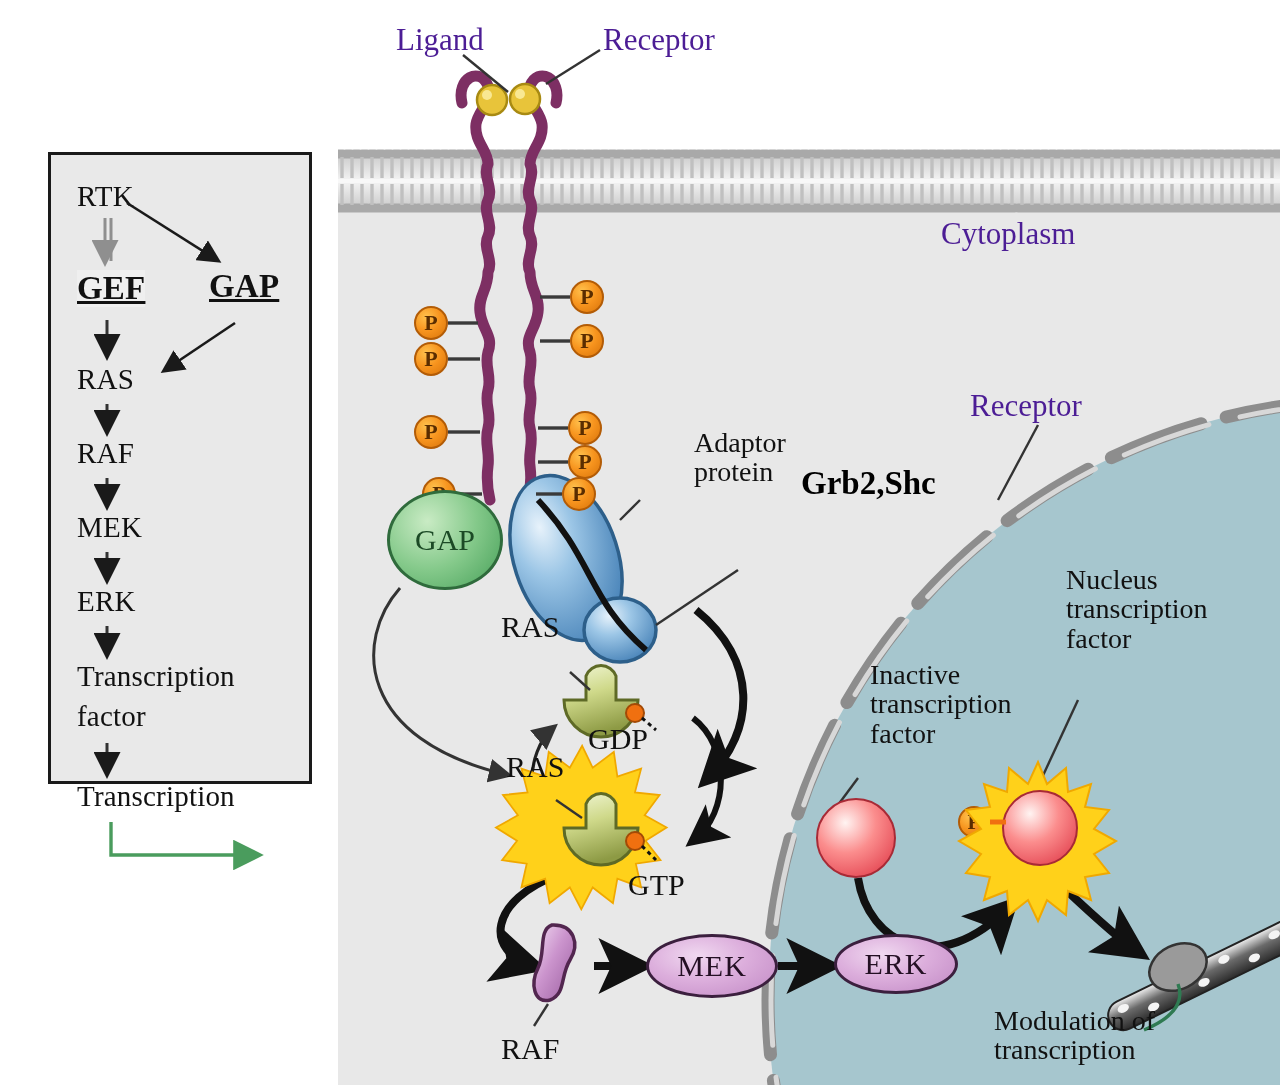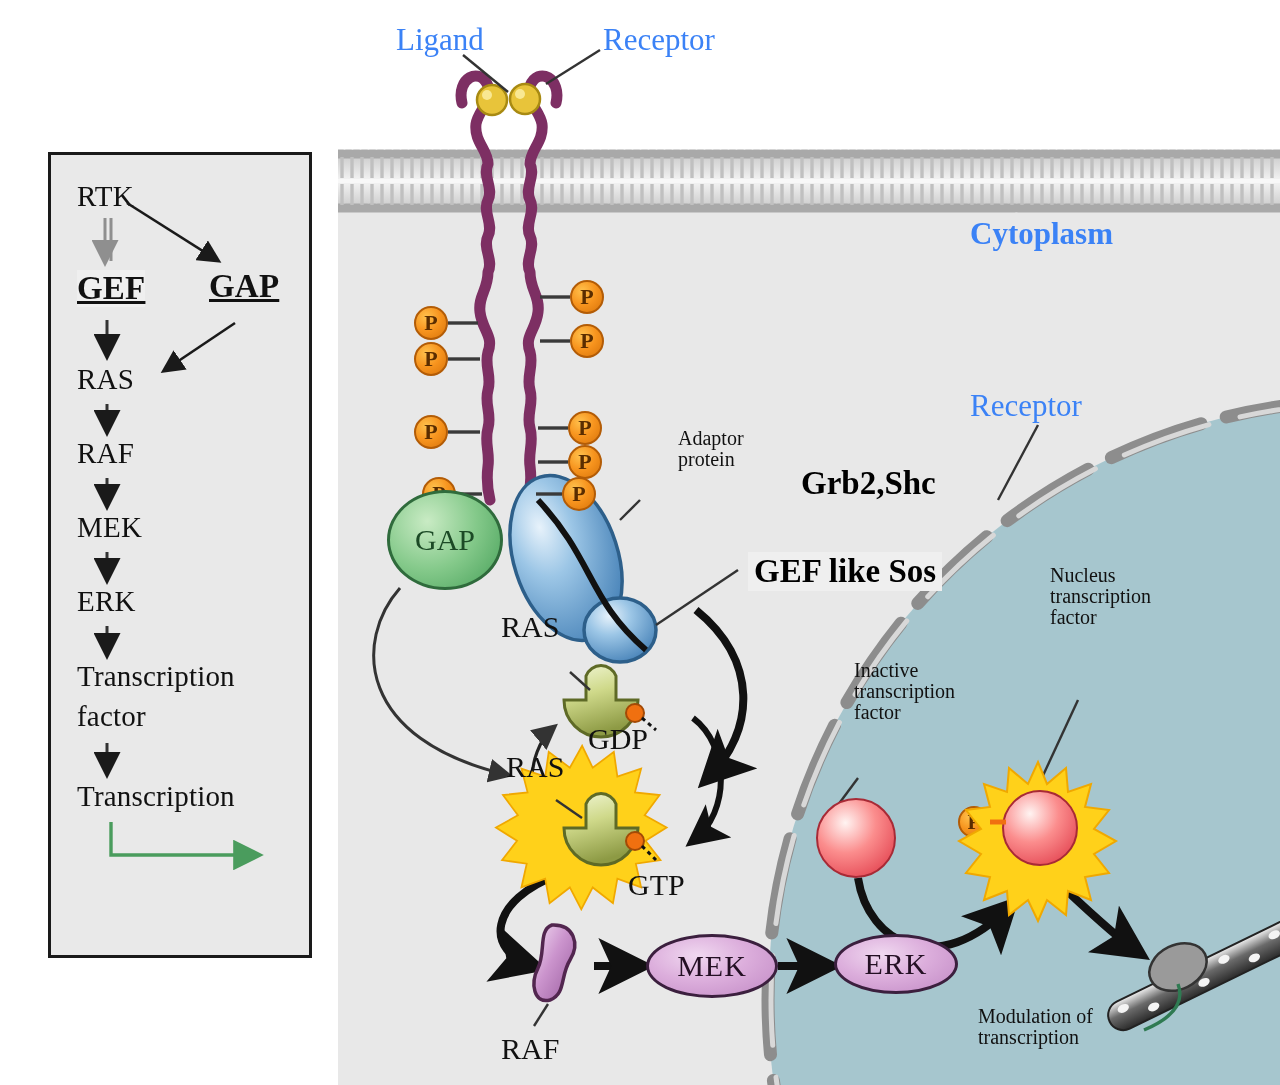--- a/index.html
+++ b/index.html
@@ -3,34 +3,34 @@
 <meta charset="utf-8">
 <style>
   html,body{margin:0;padding:0;background:#ffffff;}
   body{width:1280px;height:1085px;position:relative;overflow:hidden;
        font-family:"Liberation Serif","DejaVu Serif",serif;}
 
   #root{position:absolute;inset:0;width:1280px;height:1085px;}
 
   
   #pathway-panel{
-    position:absolute;left:48px;top:152px;width:264px;height:806px;
+    position:absolute;left:48px;top:152px;width:264px;height:632px;
     background:#e9e9e9;border:3px solid #1a1a1a;box-sizing:border-box;
   }
   .pw-text{position:absolute;font-size:29px;color:#111;letter-spacing:.2px;white-space:nowrap;}
   .pw-bold{font-weight:bold;font-size:33px;text-decoration:underline;}
   .pw-hl{background:#efefef;}
 
   
   #cell{position:absolute;left:338px;top:0;width:942px;height:1085px;}
   #extracellular-bg{position:absolute;left:0;top:0;width:942px;height:150px;background:#ffffff;}
   #cytoplasm-bg{position:absolute;left:0;top:150px;width:942px;height:935px;background:#e8e8e8;}
 
-  .cell-label{position:absolute;font-size:31px;color:#3b82f6;white-space:nowrap;}
-  .small-label{position:absolute;font-size:20px;color:#111;line-height:1.05;}
+  .cell-label{position:absolute;font-size:31px;color:#4c1d95;white-space:nowrap;}
+  .small-label{position:absolute;font-size:28px;color:#111;line-height:1.05;margin-left:16px;}
   .bold-label{position:absolute;font-weight:bold;font-size:33px;color:#000;white-space:nowrap;}
   .boxed{background:#efefef;padding:1px 6px;}
 
   .mol-text{position:absolute;font-size:30px;color:#111;white-space:nowrap;}
 
   
   .pgroup{position:absolute;width:34px;height:34px;border-radius:50%;
     background:radial-gradient(circle at 34% 30%,#ffc14d 0%,#f7941e 48%,#d9740a 100%);
     border:2px solid #b35c06;box-sizing:border-box;
     display:flex;align-items:center;justify-content:center;
@@ -482,21 +482,21 @@
           <line x1="118" y1="494" x2="144" y2="494"></line>
           <line x1="202" y1="297" x2="232" y2="297"></line>
           <line x1="202" y1="341" x2="232" y2="341"></line>
           <line x1="200" y1="428" x2="230" y2="428"></line>
           <line x1="200" y1="462" x2="230" y2="462"></line>
           <line x1="198" y1="494" x2="224" y2="494"></line>
         </g>
       </g>
     </svg>
 
-    <div class="cell-label" style="left:632px;top:216px;font-weight:bold;">Cytoplasm</div>
+    <div class="cell-label" style="left:603px;top:216px;">Cytoplasm</div>
     <div class="cell-label" style="left:632px;top:388px;">Receptor</div>
 
     <div class="cell-label" style="left:58px;top:22px;">Ligand</div>
     <div class="cell-label" style="left:265px;top:22px;">Receptor</div>
 
     <div class="pgroup" style="left:76px;top:306px;">P</div>
     <div class="pgroup" style="left:76px;top:342px;">P</div>
     <div class="pgroup" style="left:76px;top:415px;">P</div>
     <div class="pgroup" style="left:84px;top:477px;">P</div>
 
@@ -511,21 +511,20 @@
     <div id="gap-blob">
       <span>GAP</span>
     </div>
 
     <div class="small-label" style="left:340px;top:428px;">
       <div>Adaptor</div>
       <div>protein</div>
     </div>
     <div class="bold-label" style="left:463px;top:465px;">Grb2,Shc</div>
 
-    <div class="bold-label boxed" style="left:410px;top:552px;">GEF like Sos</div>
 
     <div class="mol-text" style="left:163px;top:610px;">RAS</div>
     <div class="mol-text" style="left:168px;top:750px;">RAS</div>
     <div class="mol-text" style="left:250px;top:722px;">GDP</div>
     <div class="mol-text" style="left:290px;top:868px;font-family:Liberation Serif, serif;">GTP</div>
 
     <svg width="942" height="1085" style="pointer-events:none;">
       <path d="M214,925 C236,924 242,944 232,960 C222,976 228,994 212,1000
                C196,1004 192,984 200,968 C208,952 200,930 214,925 z" fill="url(#raf-g)" stroke="#52264f" stroke-width="3.5"></path>
       <line x1="210" y1="1004" x2="196" y2="1026" stroke="#333" stroke-width="2.4"></line>

